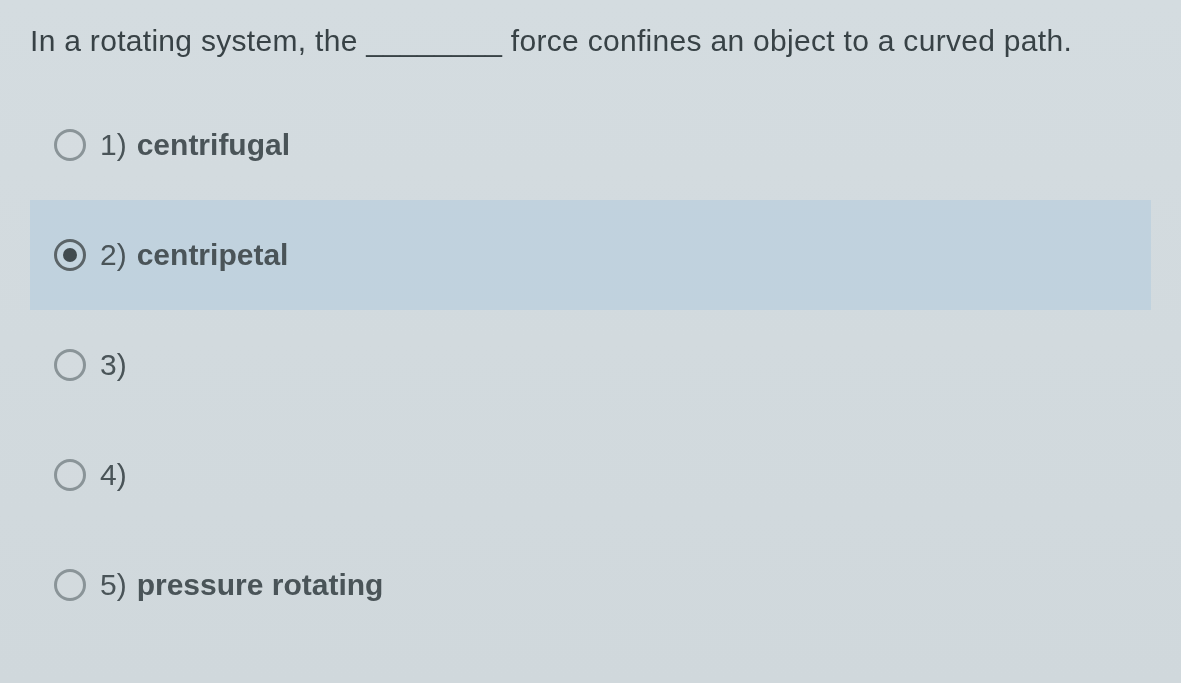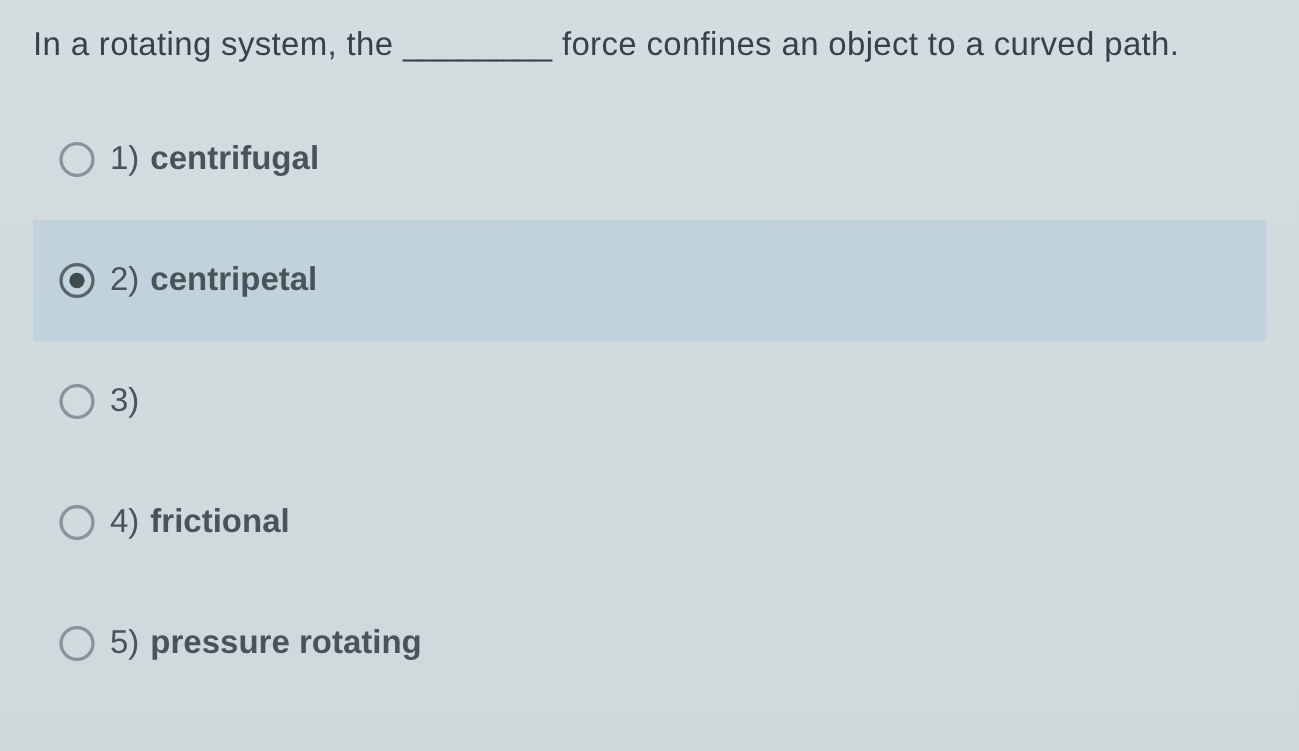--- a/index.html
+++ b/index.html
@@ -100,21 +100,20 @@
     <div class="radio"></div>
     <div class="option-label">
       <span class="option-number">3)</span>
     </div>
   </div>
 
   <div class="option">
     <div class="radio"></div>
     <div class="option-label">
       <span class="option-number">4)</span>
-      <span class="option-text">frictional</span>
     </div>
   </div>
 
   <div class="option">
     <div class="radio"></div>
     <div class="option-label">
       <span class="option-number">5)</span>
       <span class="option-text">pressure rotating</span>
     </div>
   </div>

